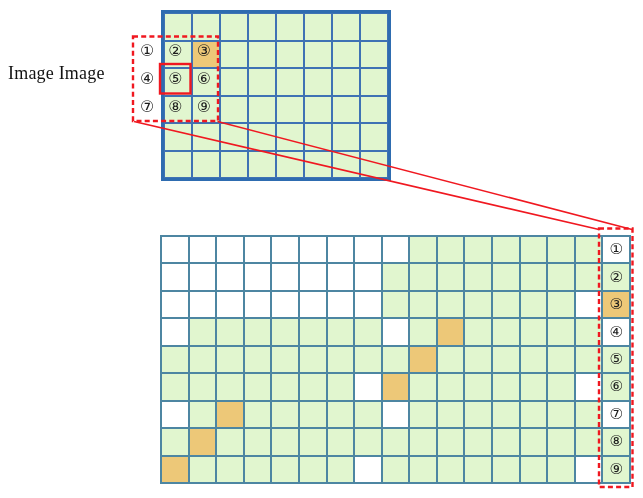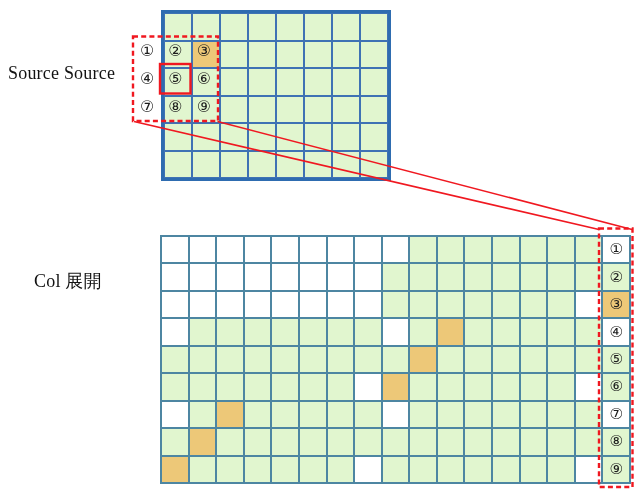--- a/index.html
+++ b/index.html
@@ -42,22 +42,21 @@
     display:flex;align-items:center;justify-content:center;
     font-family:"DejaVu Sans","Liberation Sans",sans-serif;
     font-size:15px;color:#1c1c1c;line-height:1;
   }
   #overlay{position:absolute;left:0;top:0;width:643px;height:498px;z-index:5;pointer-events:none;}
 </style>
 </head>
 <body>
 
 <div id="canvas" style="--touter: #2e6cb0; --tline: #3f72b4; --mline: #4d86a2;">
-  <div class="label" id="lbl-source">Source Source</div>
-  <div class="label" id="lbl-col">Col 展開</div>
+  <div class="label" id="lbl-source">Image Image</div>
 
   <div id="source-grid">
       <div class="cell" style="background: rgb(225, 246, 207);"></div>
       <div class="cell" style="background: rgb(225, 246, 207);"></div>
       <div class="cell" style="background: rgb(225, 246, 207);"></div>
       <div class="cell" style="background: rgb(225, 246, 207);"></div>
       <div class="cell" style="background: rgb(225, 246, 207);"></div>
       <div class="cell" style="background: rgb(225, 246, 207);"></div>
       <div class="cell" style="background: rgb(225, 246, 207);"></div>
       <div class="cell" style="background: rgb(225, 246, 207);"></div>

